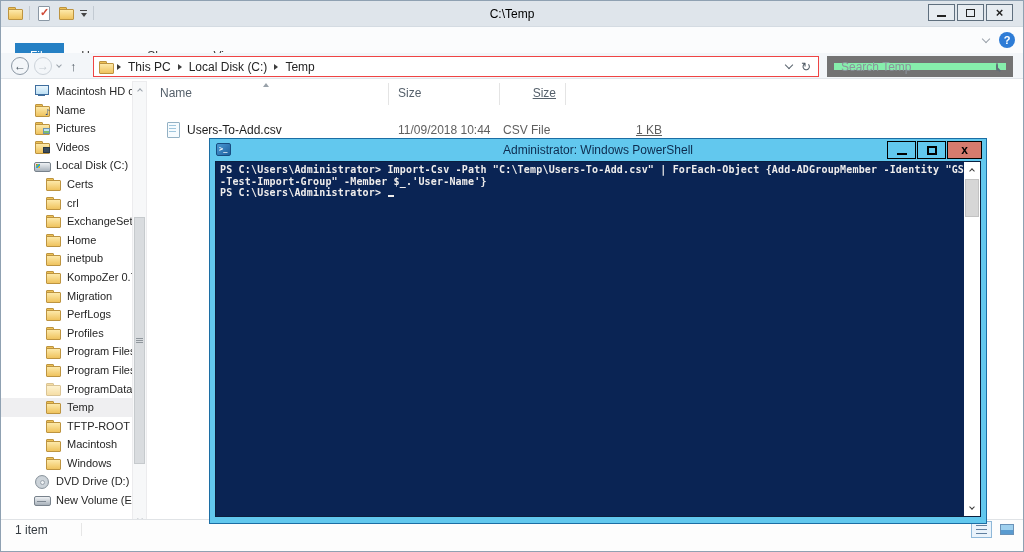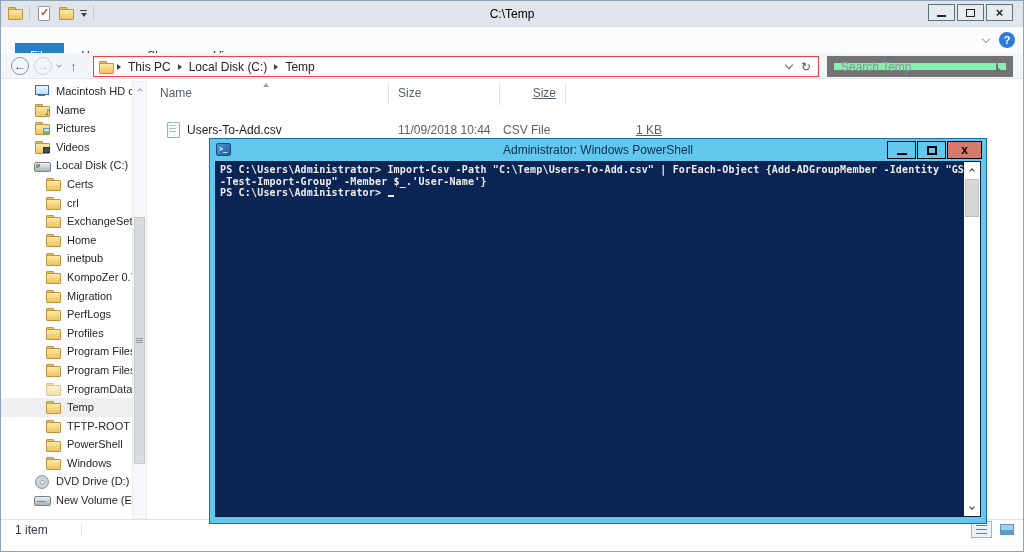--- a/index.html
+++ b/index.html
@@ -332,21 +332,21 @@
           <li class="nitem lvl2 sel">
             <span class="ic ic-folder"></span>
             <span class="lbl">Temp</span>
           </li>
           <li class="nitem lvl2">
             <span class="ic ic-folder"></span>
             <span class="lbl">TFTP-ROOT</span>
           </li>
           <li class="nitem lvl2">
             <span class="ic ic-folder"></span>
-            <span class="lbl">PowerShell</span>
+            <span class="lbl">Macintosh</span>
           </li>
           <li class="nitem lvl2">
             <span class="ic ic-folder"></span>
             <span class="lbl">Windows</span>
           </li>
           <li class="nitem lvl1">
             <span class="ic ic-dvd"></span>
             <span class="lbl">DVD Drive (D:) EX</span>
           </li>
           <li class="nitem lvl1">

